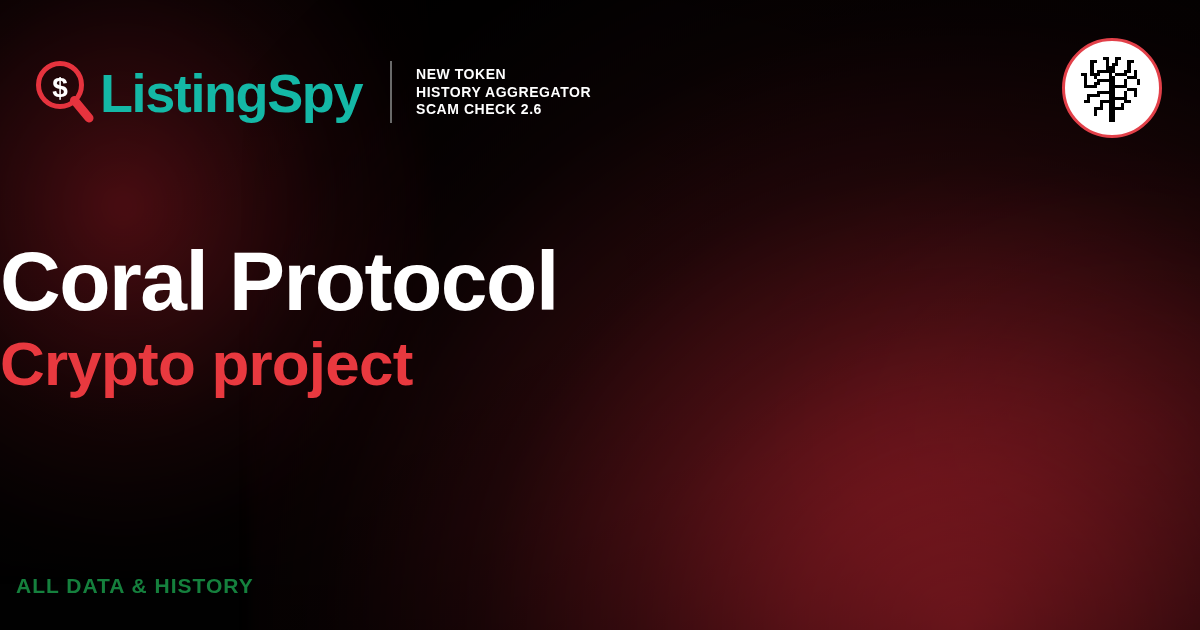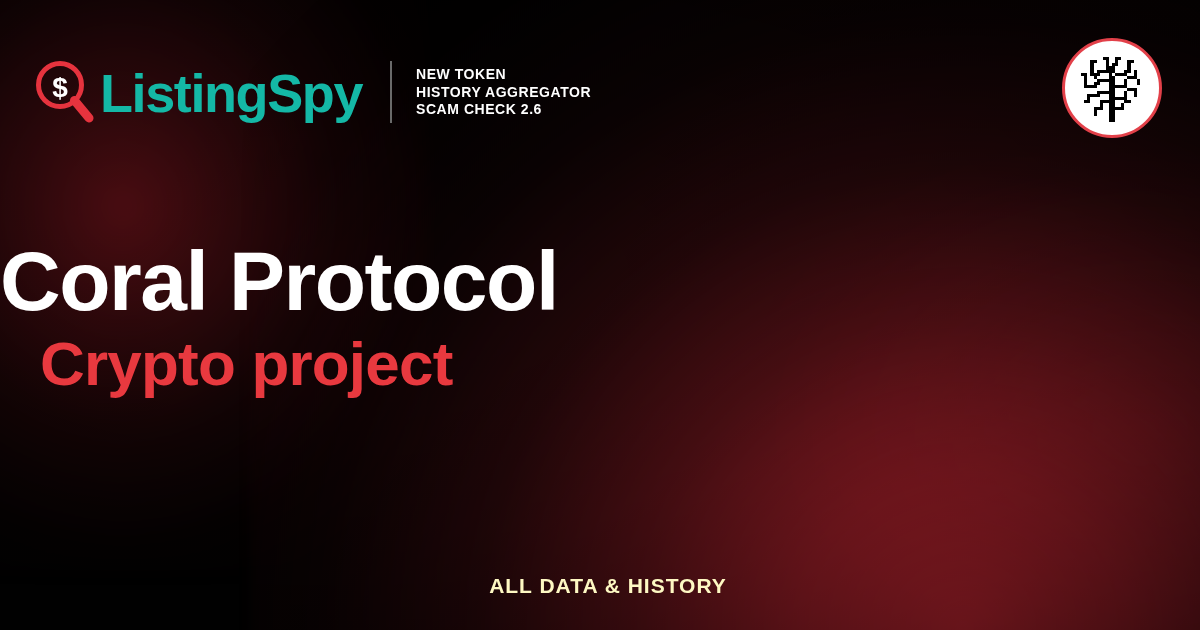--- a/index.html
+++ b/index.html
@@ -153,33 +153,31 @@
   }
 
   .hero-subtitle {
     margin-top:6px;
     font-size:62px;
     font-weight:bold;
     letter-spacing:-0.8px;
     line-height:1.05;
     color:#E8393F;
     white-space:nowrap;
-    padding-left:40px;
   }
 
   
   .footer-note {
     position:absolute;
     left:16px; right:0;
     bottom:32px;
-    text-align:center;
     font-size:21px;
     font-weight:bold;
     letter-spacing:1.0px;
-    color:#fef9c3;
+    color:#15803d;
     z-index:5;
   }
 </style>
 </head>
 <body>
 
 <div class="og-card">
 
   <div class="glow-layer">
     <div class="glow-left"></div>

